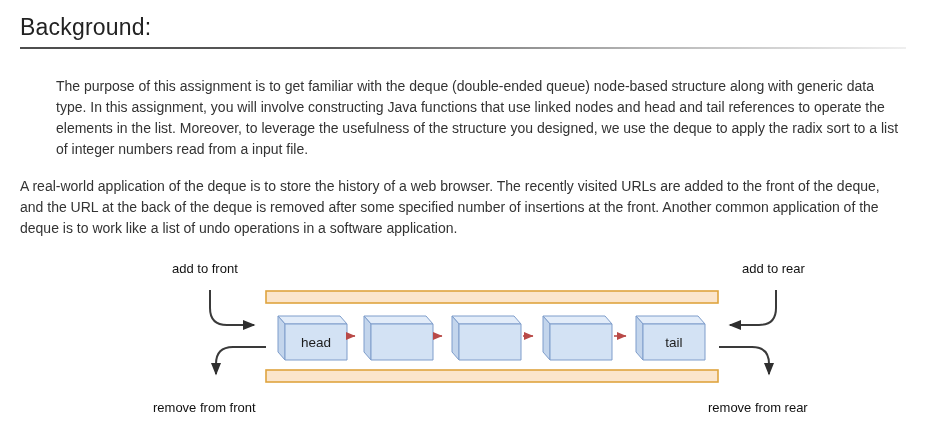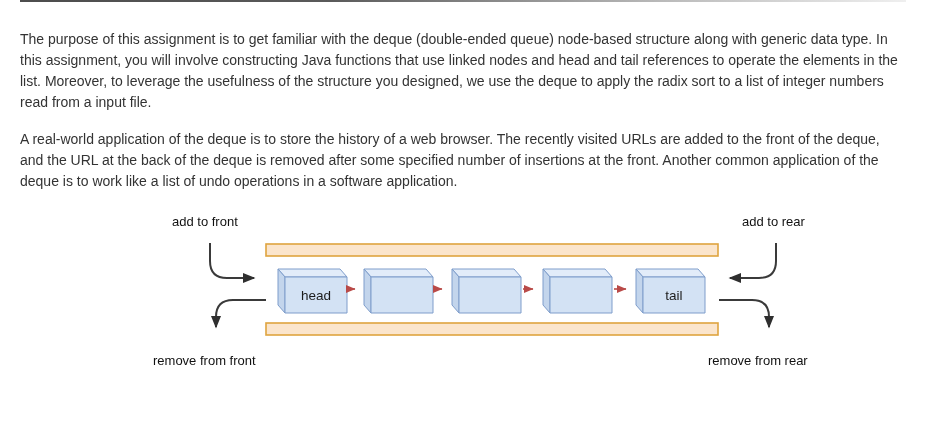--- a/index.html
+++ b/index.html
@@ -29,20 +29,21 @@
   }
   .content p {
     font-size: 14px;
     line-height: 21px;
     color: #333333;
     margin: 16px 0 0 0;
     max-width: 890px;
   }
   .content p.first {
     margin-top: 27px;
+    margin-left: 36px;
   }
   .diagram-wrap {
     margin-top: 13px;
   }
   svg text.flow-label {
     font-family: "Liberation Sans", "DejaVu Sans", sans-serif;
     font-size: 13px;
     fill: #111111;
   }
   svg text.node-label {
@@ -50,20 +51,21 @@
     font-size: 13.5px;
     fill: #1c1c1c;
     text-anchor: middle;
   }
 </style>
 </head>
 <body>
 
 <div class="content">
 
+  <h1 class="page-heading">Background:</h1>
   <div class="heading-rule"></div>
 
   <p class="first">The purpose of this assignment is to get familiar with the deque (double-ended queue) node-based structure along with generic data type. In this assignment, you will involve constructing Java functions that use linked nodes and head and tail references to operate the elements in the list. Moreover, to leverage the usefulness of the structure you designed, we use the deque to apply the radix sort to a list of integer numbers read from a input file.</p>
   <p>A real-world application of the deque is to store the history of a web browser. The recently visited URLs are added to the front of the deque, and the URL at the back of the deque is removed after some specified number of insertions at the front. Another common application of the deque is to work like a list of undo operations in a software application.</p>
 
   <div class="diagram-wrap">
     <svg width="926" height="196" viewBox="0 0 926 196" xmlns="http://www.w3.org/2000/svg">
       <defs>
         <marker id="mRed" markerUnits="userSpaceOnUse" markerWidth="10" markerHeight="8" refX="9" refY="4" orient="auto">
           <path d="M0,0 L9.5,4 L0,8 Z" fill="#b94a48"></path>

